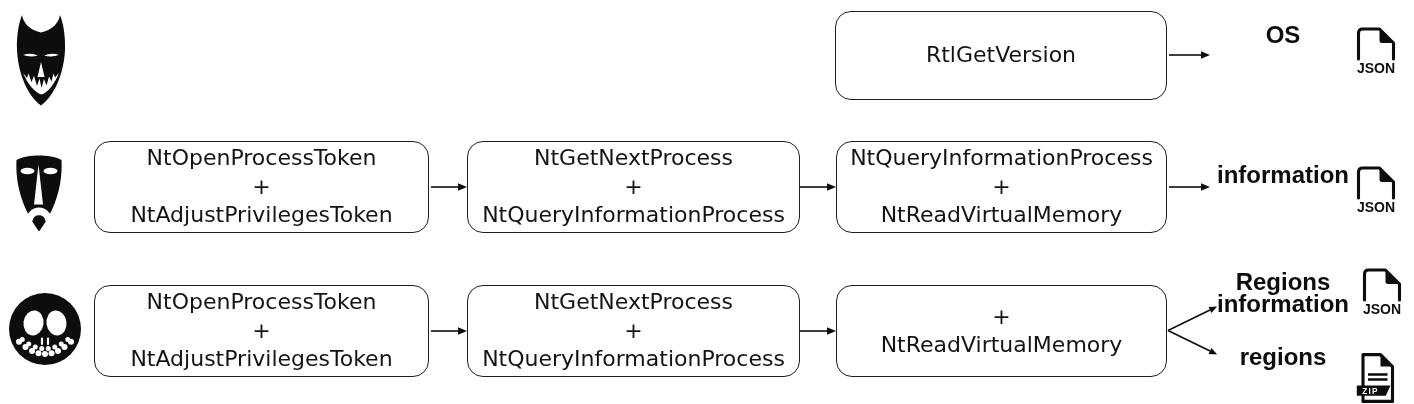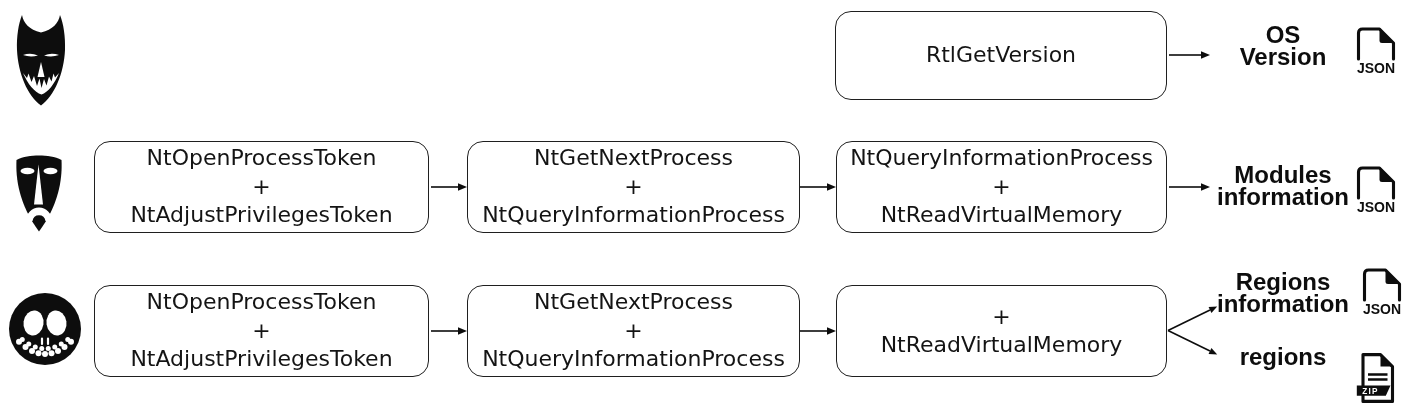--- a/index.html
+++ b/index.html
@@ -44,21 +44,20 @@
     <div>RtlGetVersion</div>
   </div>
 
   <svg style="left:1169px;top:49px" width="41" height="12" viewBox="0 0 41 12">
     <line class="stroke-ink" x1="0" y1="6" x2="32" y2="6" stroke-width="1.6"></line>
     <polygon class="ink" points="32,2.3 41,6 32,9.7"></polygon>
   </svg>
 
   <div class="out-label" style="left:1208px;top:24px">
     <div>OS</div>
-    <div>Version</div>
   </div>
 
   <svg style="left:1354px;top:25px" width="44" height="50" viewBox="0 0 44 50">
     <path fill="none" class="stroke-ink" stroke-width="3.1" stroke-linecap="round" stroke-linejoin="round" d="M4.5,34 V8 Q4.5,4 8.5,4 H25.5 L39.5,18 V34"></path>
     <path class="ink" d="M25.5,4 L39.5,18 H28 Q25.5,18 25.5,15.5 Z"></path>
     <text class="icon-text ink" x="22" y="48" font-size="14" text-anchor="middle">JSON</text>
   </svg>
 
   <svg style="left:13px;top:152px" width="52" height="81" viewBox="0 0 52 81">
     <path class="ink" d="M3.5,8 C10,4.5 18,3.5 26,3.5 C34,3.5 42,4.5 48.5,8
@@ -96,21 +95,20 @@
     <div>+</div>
     <div>NtReadVirtualMemory</div>
   </div>
 
   <svg style="left:1169px;top:181px" width="41" height="12" viewBox="0 0 41 12">
     <line class="stroke-ink" x1="0" y1="6" x2="32" y2="6" stroke-width="1.6"></line>
     <polygon class="ink" points="32,2.3 41,6 32,9.7"></polygon>
   </svg>
 
   <div class="out-label" style="left:1208px;top:164px">
-    <div>Modules</div>
     <div>information</div>
   </div>
 
   <svg style="left:1354px;top:164px" width="44" height="50" viewBox="0 0 44 50">
     <path fill="none" class="stroke-ink" stroke-width="3.1" stroke-linecap="round" stroke-linejoin="round" d="M4.5,34 V8 Q4.5,4 8.5,4 H25.5 L39.5,18 V34"></path>
     <path class="ink" d="M25.5,4 L39.5,18 H28 Q25.5,18 25.5,15.5 Z"></path>
     <text class="icon-text ink" x="22" y="48" font-size="14" text-anchor="middle">JSON</text>
   </svg>
 
   <svg style="left:8px;top:292px" width="74" height="74" viewBox="0 0 74 74">

